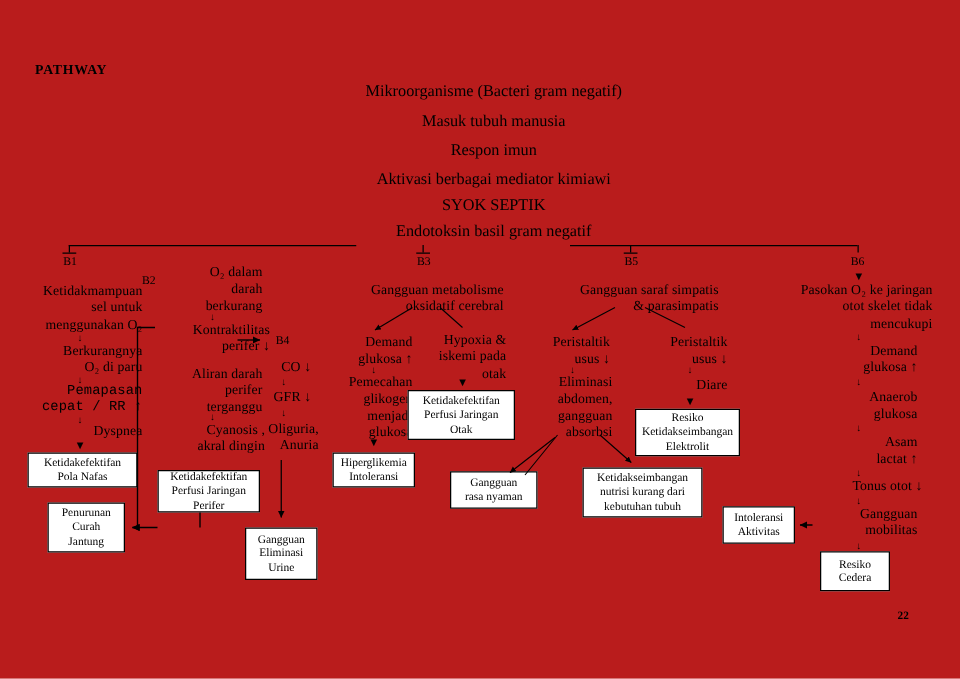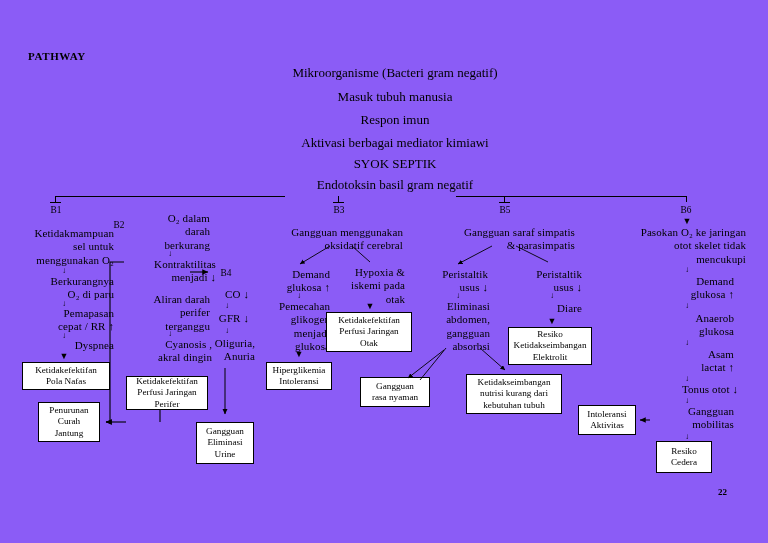--- a/index.html
+++ b/index.html
@@ -9,21 +9,21 @@
   }
   body {
     font-family: "Liberation Serif", "DejaVu Serif", serif;
     color: #000000;
   }
   #page {
     position: relative;
     width: 768px;
     height: 543px;
     overflow: hidden;
-    background: #8b5cf6;
+    background: #b91c1c;
   }
   .abs { position: absolute; }
   .txt {
     text-align: right;
     line-height: 1.22;
     font-size: 11px;
     letter-spacing: 0.1px;
     white-space: pre-line;
   }
   .title {
@@ -103,38 +103,38 @@
   <div class="abs blabel" style="left:489px; top:205px; width:32px;">B5</div>
   <div class="abs blabel" style="left:670px; top:205px; width:32px;">B6</div>
 
   <div class="abs txt" style="left:14px; top:227px; width:100px;">Ketidakmampuan
 sel untuk
 menggunakan O₂</div>
   <div class="abs conn" style="left:14px; top:267px; width:100px;">↓</div>
   <div class="abs txt" style="left:14px; top:275px; width:100px;">Berkurangnya
 O₂ di paru</div>
   <div class="abs conn" style="left:14px; top:300px; width:100px;">↓</div>
-  <div class="abs txt" style="left:14px; top:307px; width:100px;">Pemapasan
+  <div class="abs txt" style="left:14px; top:307px; width:100px;font-family:Liberation Mono, monospace;">Pemapasan
 cepat / RR ↑</div>
   <div class="abs conn" style="left:14px; top:332px; width:100px;">↓</div>
   <div class="abs txt" style="left:14px; top:339px; width:100px;">Dyspnea</div>
   <div class="abs conn" style="left:14px; top:352px; width:100px; font-size:9px;">▼</div>
 
   <div class="abs box" style="left:22px; top:362px; width:88px; height:28px;">Ketidakefektifan
 Pola Nafas</div>
   <div class="abs box" style="left:38px; top:402px; width:62px; height:40px;">Penurunan
 Curah
 Jantung</div>
 
   <div class="abs txt" style="left:130px; top:212px; width:80px;">O₂ dalam
 darah
 berkurang</div>
   <div class="abs conn" style="left:130px; top:250px; width:80px;">↓</div>
   <div class="abs txt" style="left:124px; top:258px; width:92px;">Kontraktilitas
-menjadi ↓</div>
+perifer ↓</div>
   <div class="abs txt" style="left:130px; top:293px; width:80px;">Aliran darah
 perifer
 terganggu</div>
   <div class="abs conn" style="left:130px; top:330px; width:80px;">↓</div>
   <div class="abs txt" style="left:128px; top:338px; width:84px;">Cyanosis ,
 akral dingin</div>
 
   <div class="abs box" style="left:126px; top:376px; width:82px; height:34px;">Ketidakefektifan
 Perfusi Jaringan
 Perifer</div>
@@ -143,21 +143,21 @@
   <div class="abs conn" style="left:205px; top:302px; width:44px;">↓</div>
   <div class="abs txt" style="left:205px; top:312px; width:44px;">GFR ↓</div>
   <div class="abs conn" style="left:205px; top:327px; width:44px;">↓</div>
   <div class="abs txt" style="left:199px; top:337px; width:56px;">Oliguria,
 Anuria</div>
 
   <div class="abs box" style="left:196px; top:422px; width:58px; height:42px;">Gangguan
 Eliminasi
 Urine</div>
 
-  <div class="abs txt" style="left:275px; top:226px; width:128px;">Gangguan menggunakan
+  <div class="abs txt" style="left:275px; top:226px; width:128px;">Gangguan metabolisme
 oksidatif cerebral</div>
 
   <div class="abs txt" style="left:268px; top:268px; width:62px;">Demand
 glukosa ↑</div>
   <div class="abs conn" style="left:268px; top:292px; width:62px;">↓</div>
   <div class="abs txt" style="left:268px; top:300px; width:62px;">Pemecahan
 glikogen
 menjadi
 glukosa</div>
   <div class="abs conn" style="left:268px; top:350px; width:62px; font-size:9px;">▼</div>

